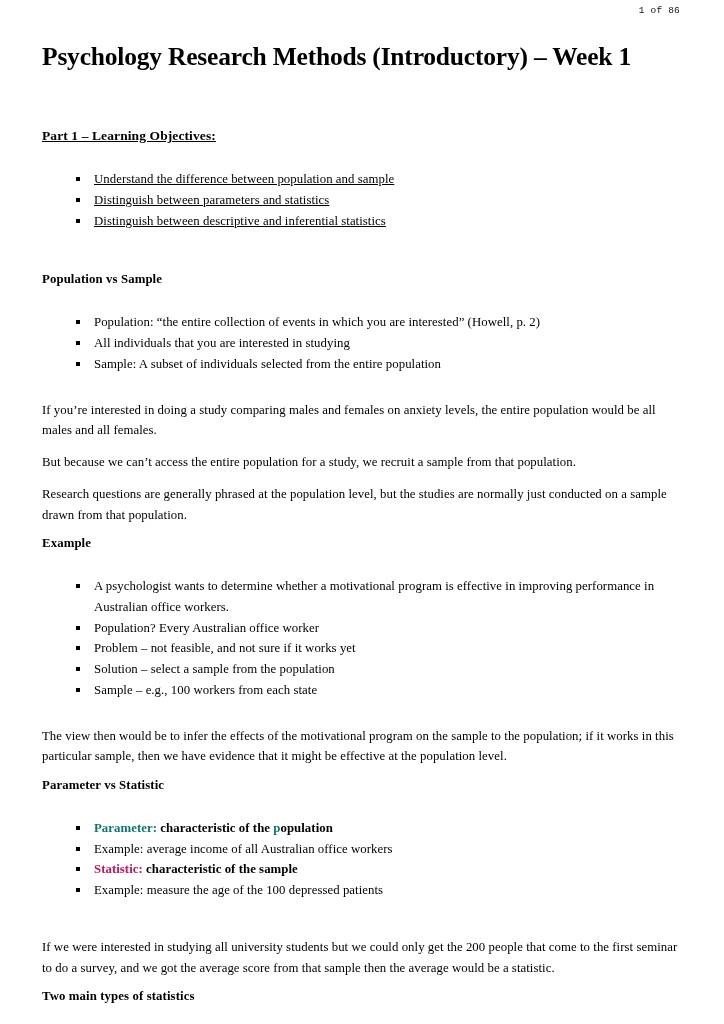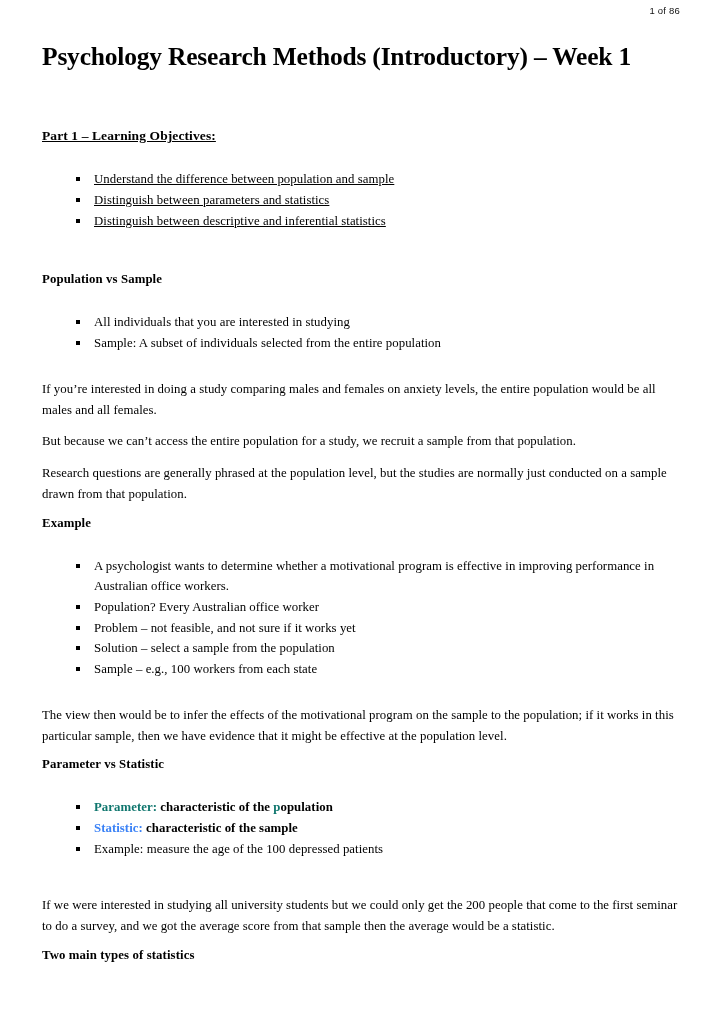--- a/index.html
+++ b/index.html
@@ -23,21 +23,21 @@
     box-sizing: border-box;
     padding: 0 42px 0 42px;
     overflow: hidden;
   }
 
   
   .page-header {
     position: absolute;
     top: 5px;
     right: 44px;
-    font-family: Liberation Sans, sans-serif;
+    font-family: Liberation Mono, monospace;
     font-size: 9.5px;
     letter-spacing: 0.2px;
     color: #111;
     text-align: right;
   }
 
   
   .doc-title {
     margin: 0;
     padding-top: 42px;
@@ -96,21 +96,21 @@
   }
   ul.bullets.underlined > li > .txt {
     text-decoration: underline;
   }
 
   .spacer-sm { height: 11px; }
   .spacer-md { height: 17px; }
   .spacer-xl { height: 33px; }
 
   .kw-red   { color: #0f766e; font-weight: bold; }
-  .kw-blue  { color: #3b82f6; font-weight: bold; }
+  .kw-blue  { color: #be185d; font-weight: bold; }
   .kw-bold  { font-weight: bold; }
 </style>
 </head>
 <body>
 
 <div class="page">
 
   <div class="page-header">1 of 86</div>
 
   <h1 class="doc-title">Psychology Research Methods (Introductory) – Week 1</h1>
@@ -127,20 +127,21 @@
     <li><span class="txt">Distinguish between descriptive and inferential statistics</span></li>
   </ul>
 
   <div class="spacer-xl"></div>
 
   <div class="block heading-plain">Population vs Sample</div>
 
   <div class="spacer-md"></div>
 
   <ul class="bullets">
+    <li><span class="txt">Population: “the entire collection of events in which you are interested” (Howell, p. 2)</span></li>
     <li><span class="txt">All individuals that you are interested in studying</span></li>
     <li><span class="txt">Sample: A subset of individuals selected from the entire population</span></li>
   </ul>
 
   <div class="spacer-md"></div>
 
   <p class="para">If you’re interested in doing a study comparing males and females on anxiety levels, the entire population would be all males and all females.</p>
 
   <div class="spacer-sm"></div>
 
@@ -169,20 +170,21 @@
   <p class="para">The view then would be to infer the effects of the motivational program on the sample to the population; if it works in this particular sample, then we have evidence that it might be effective at the population level.</p>
 
   <div class="spacer-sm"></div>
 
   <div class="block heading-plain">Parameter vs Statistic</div>
 
   <div class="spacer-md"></div>
 
   <ul class="bullets">
     <li><span class="txt"><span class="kw-red">Parameter:</span><span class="kw-bold"> characteristic of the </span><span class="kw-red">p</span><span class="kw-bold">opulation</span></span></li>
+    <li><span class="txt">Example: average income of all Australian office workers</span></li>
     <li><span class="txt"><span class="kw-blue">Statistic:</span><span class="kw-bold"> characteristic of the sample</span></span></li>
     <li><span class="txt">Example: measure the age of the 100 depressed patients</span></li>
   </ul>
 
   <div class="spacer-md"></div>
 
 
   <div class="spacer-sm"></div>
 
   <p class="para">If we were interested in studying all university students but we could only get the 200 people that come to the first seminar to do a survey, and we got the average score from that sample then the average would be a statistic.</p>

